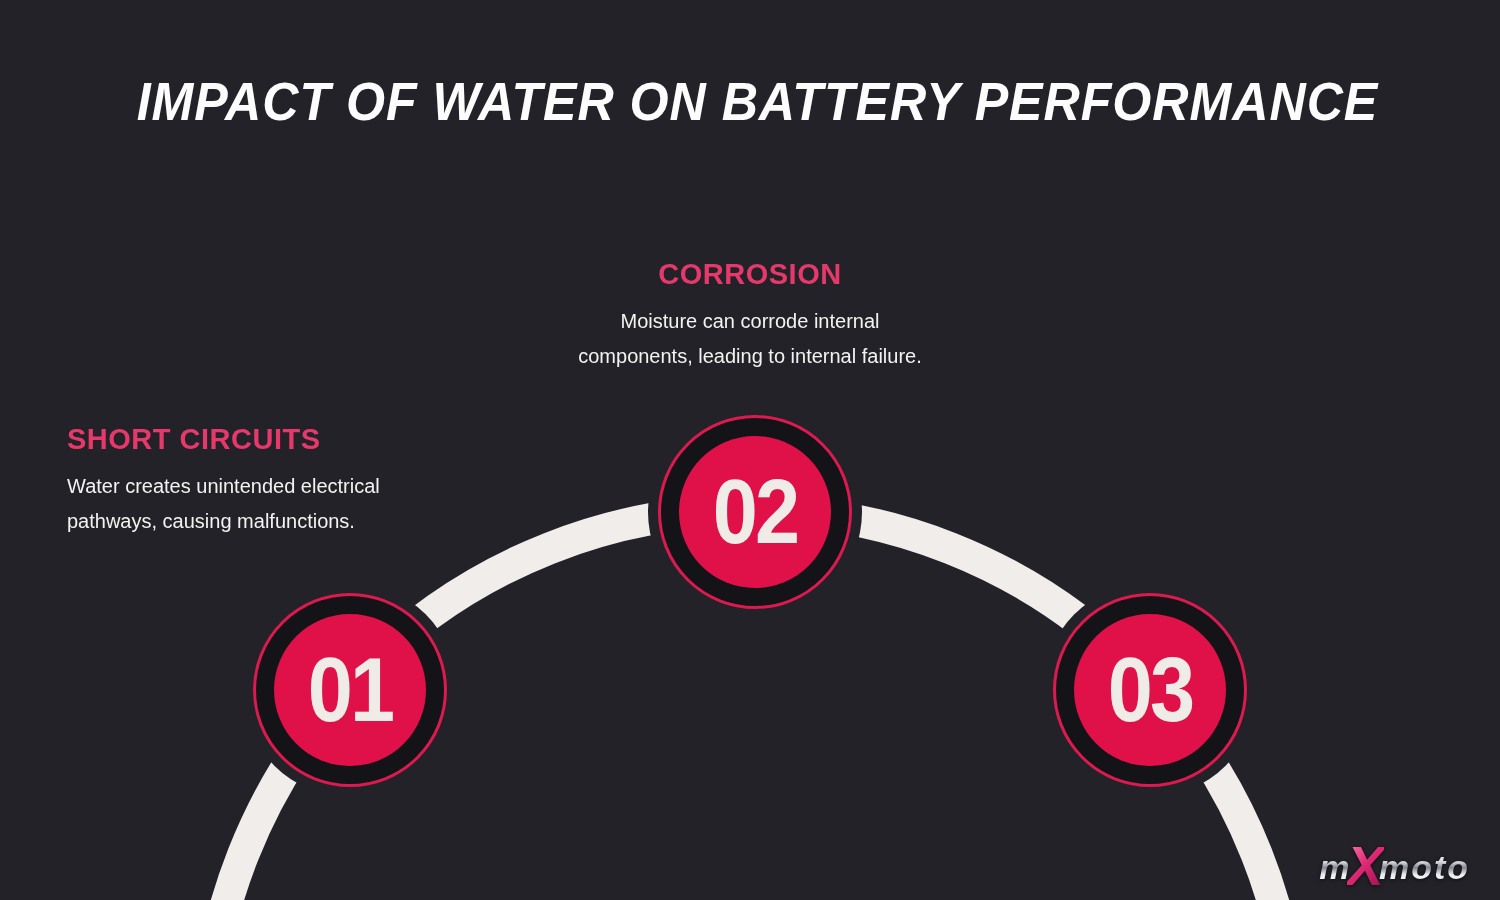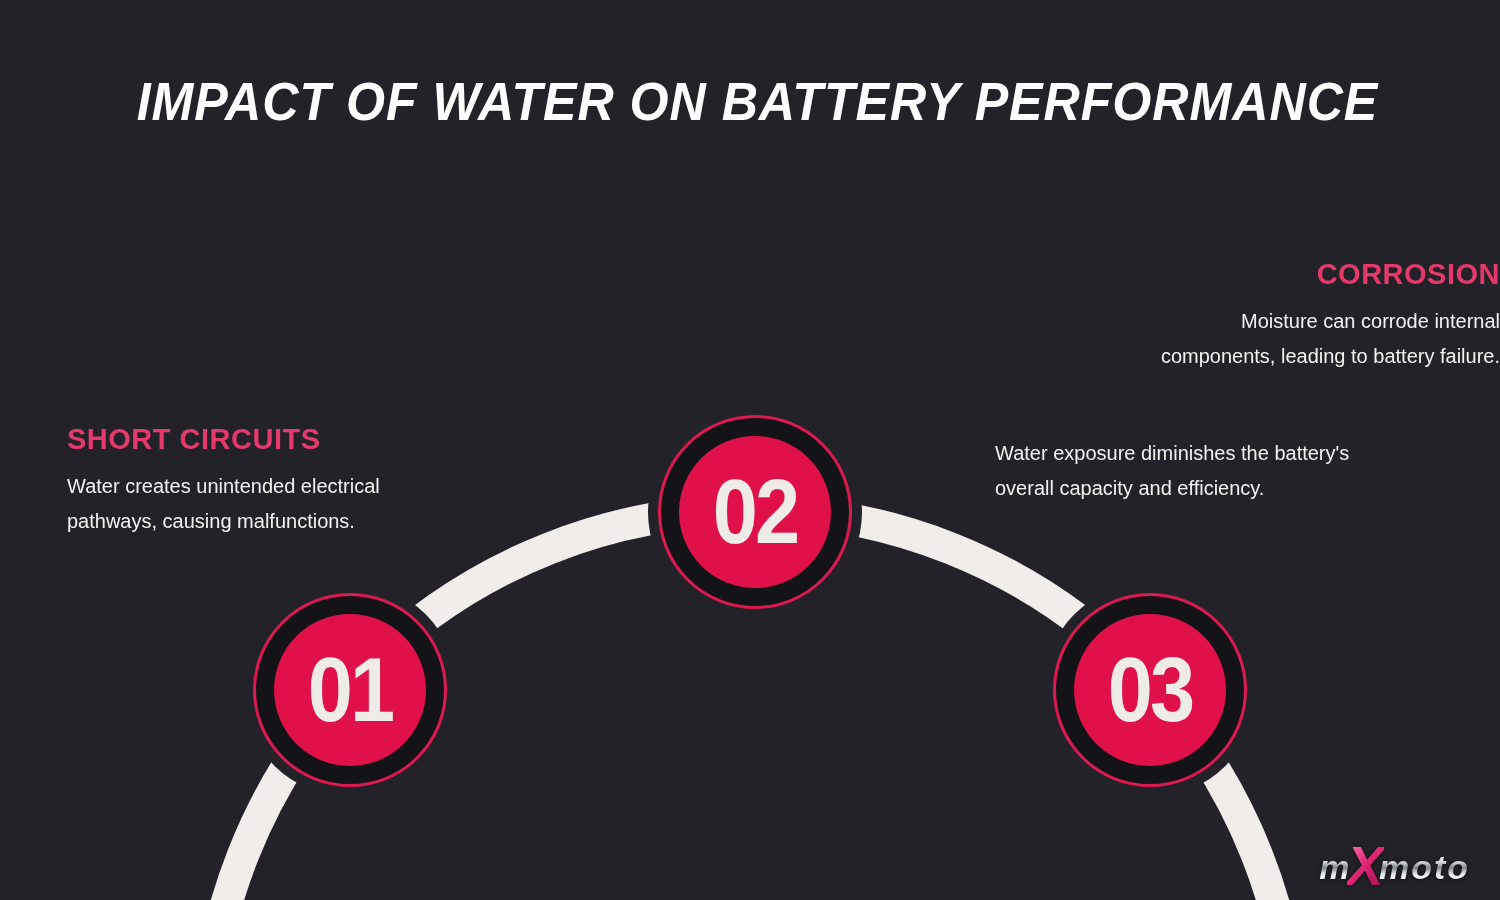--- a/index.html
+++ b/index.html
@@ -31,21 +31,21 @@
   .title-inner{display:inline-block;transform:scaleX(0.93);letter-spacing:1px;white-space:nowrap;}
 
   
   .step-text{position:absolute;z-index:3;}
   .step-text h2{
     font-size:29px;font-weight:700;color:var(--pink);letter-spacing:0.5px;
   }
   .step-text p{
     margin-top:13px;font-size:20px;line-height:35px;color:var(--body-text);font-weight:400;
   }
-  .step-corrosion{left:0;width:100%;top:258px;text-align:right;}
+  .step-corrosion{left:0;width:100%;top:258px;text-align:center;}
   .step-short{left:67px;top:423px;width:460px;text-align:left;}
   .step-reduced{left:995px;top:423px;width:480px;text-align:left;}
 
   
   .node{
     position:absolute;z-index:4;width:194px;height:194px;border-radius:50%;
     border:3px solid var(--ring);background:var(--node-gap);
     box-shadow:0 0 0 10px var(--bg);
     display:flex;align-items:center;justify-content:center;
   }
@@ -87,30 +87,29 @@
   <svg class="arc-svg" width="1500" height="900" viewBox="0 0 1500 900" aria-hidden="true">
     <circle cx="750" cy="1055" r="545" fill="none" stroke="#F0EDEA" stroke-width="32"></circle>
   </svg>
 
   <h1 class="title">
     <span class="title-inner">IMPACT OF WATER ON BATTERY PERFORMANCE</span>
   </h1>
 
   <section class="step-text step-corrosion">
     <h2>CORROSION</h2>
-    <p><span>Moisture can corrode internal</span><br><span>components, leading to battery failure.</span></p>
+    <p><span>Moisture can corrode internal</span><br><span>components, leading to internal failure.</span></p>
   </section>
 
   <section class="step-text step-short">
     <h2>SHORT CIRCUITS</h2>
     <p><span>Water creates unintended electrical</span><br><span>pathways, causing malfunctions.</span></p>
   </section>
 
   <section class="step-text step-reduced">
-    <p><span>Water exposure diminishes the battery's</span><br><span>overall capacity and efficiency.</span></p>
   </section>
 
   <div class="node node-01">
     <div class="node-inner">
       <span class="node-num">01</span>
     </div>
   </div>
 
   <div class="node node-02">
     <div class="node-inner">

